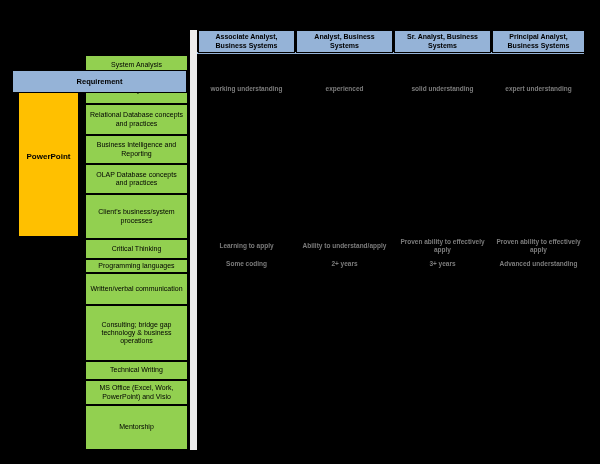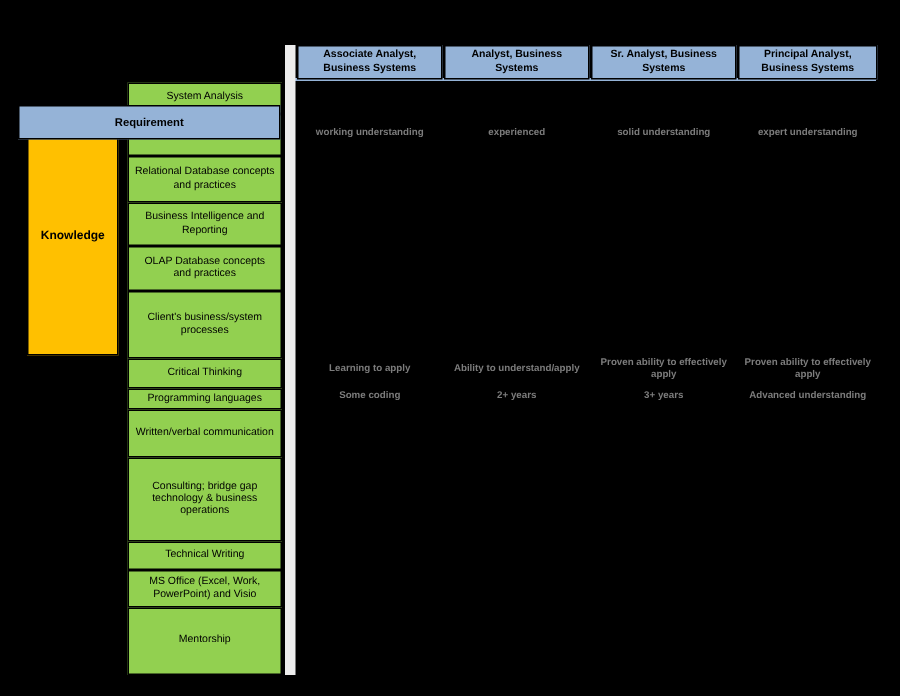--- a/index.html
+++ b/index.html
@@ -52,21 +52,21 @@
     <span>Analyst, Business Systems</span>
   </div>
   <div class="cell hdr" style="left:394px;top:30px;width:97px;height:23px;">
     <span>Sr. Analyst, Business Systems</span>
   </div>
   <div class="cell hdr" style="left:492px;top:30px;width:93px;height:23px;">
     <span>Principal Analyst, Business Systems</span>
   </div>
 
   <div class="cell cat" style="left:18px;top:76px;width:61px;height:161px;">
-    <span>Knowledge</span>
+    <span>PowerPoint</span>
   </div>
 
   <div class="cell req" style="left:85px;top:55px;width:103px;height:21px;">
     <span>System Analysis</span>
   </div>
   <div class="cell req" style="left:85px;top:76px;width:103px;height:28px;">
     <span>SQL</span>
   </div>
   <div class="cell req" style="left:85px;top:104px;width:103px;height:31px;">
     <span>Relational Database concepts and practices</span>

